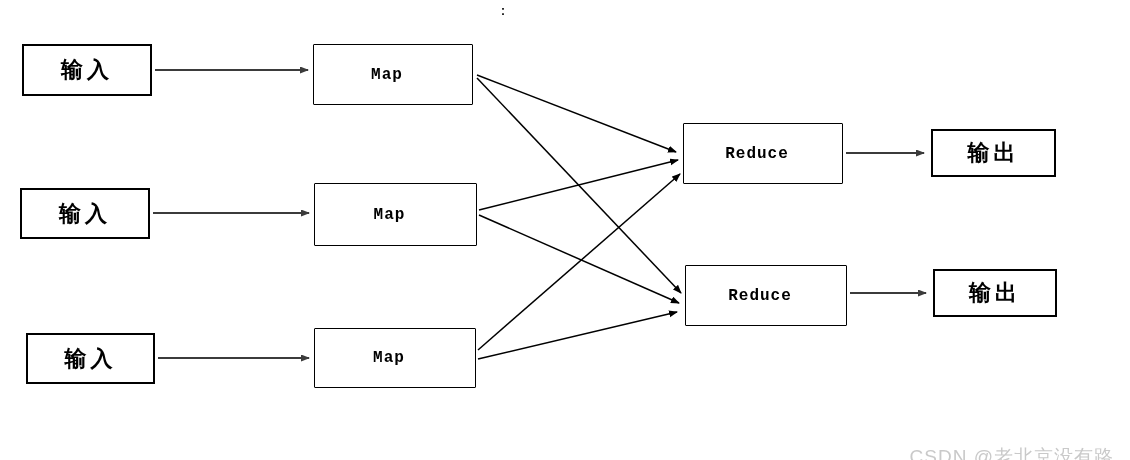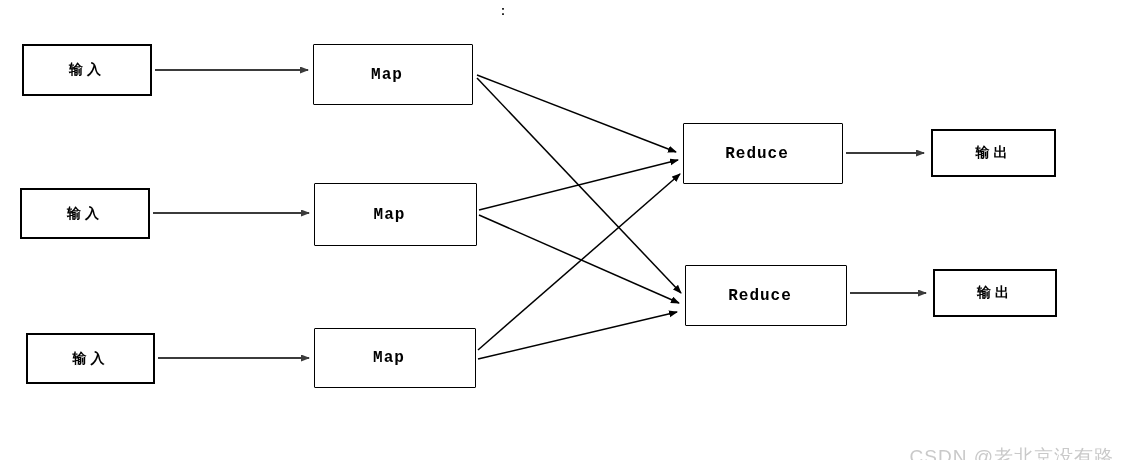--- a/index.html
+++ b/index.html
@@ -15,21 +15,21 @@
   .node {
     position: absolute; z-index: 2;
     background: #ffffff;
     display: flex; align-items: center; justify-content: center;
     box-sizing: border-box;
     color: #000000;
   }
   .node.rect {
     border: 2px solid #000000;
     font-family: Liberation Mono, monospace;
-    font-weight: bold; font-size: 14px; letter-spacing: 4px;
+    font-weight: bold; font-size: 22px; letter-spacing: 4px;
   }
   .node.rounded {
     border: 1.6px solid #000000; border-radius: 1px;
     font-family: "Liberation Mono", "DejaVu Sans Mono", monospace;
     font-weight: 700; font-size: 16px; letter-spacing: 1px;
   }
   .node .lbl { transform: translateX(-6px); }
   .node.rect .lbl { transform: none; }
   #stray-mark {
     position: absolute; left: 501px; top: 4px; z-index: 2;

